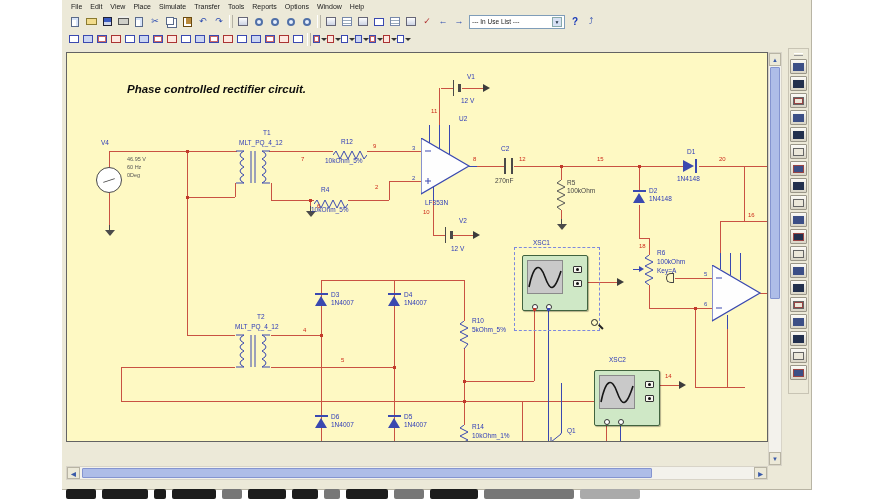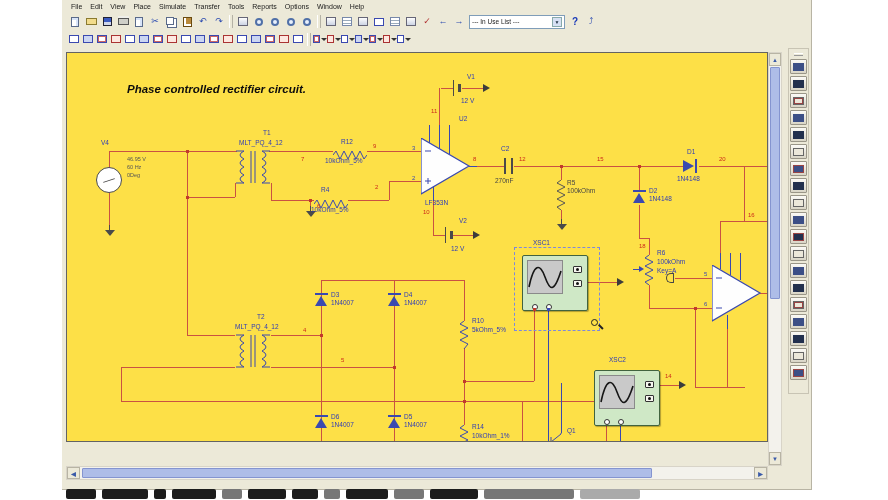--- a/index.html
+++ b/index.html
@@ -30,21 +30,21 @@
 .i-comp{width:10px;height:8px;border:1px solid #3a49b0;background:#fff;position:static}
 .c2 .tbtn2:nth-child(4n) .i-comp{border-color:#a33;background:#fde8e0}
 .c2 .tbtn2:nth-child(4n+2) .i-comp{background:#cbd6f2}
 .c2 .tbtn2:nth-child(4n+3) .i-comp{background:#fff;box-shadow:inset 0 0 0 1px #c66}
 .dda{width:0;height:0;border-top:3px solid #333;border-left:3px solid transparent;border-right:3px solid transparent;position:static;margin-left:1px}
 .combo{width:96px;height:14px;background:#fff;border:1px solid #7f9db9;display:flex;align-items:center;font-size:6.5px;color:#222;padding:0 2px;margin:0 2px;flex:none}
 .combo s{position:static;margin-left:auto;width:10px;height:10px;background:#d6e0f4;border:1px solid #8aa;display:flex;align-items:center;justify-content:center;font-size:5px;color:#234}
 .helpq{font-size:10px;font-weight:bold;color:#1a3ab8;position:static}
 
 #ws{position:absolute;left:4px;top:52px;width:720px;height:430px}
-#canvas{position:absolute;left:0;top:0;width:702px;height:390px;background:#fde047;border:1px solid #636363;overflow:hidden}
+#canvas{position:absolute;left:0;top:0;width:702px;height:390px;background:#fef9c3;border:1px solid #636363;overflow:hidden}
 #vsb{position:absolute;left:702px;top:0;width:14px;height:414px;background:#f3f2ec;border:1px solid #d8d4c8}
 #hsb{position:absolute;left:0;top:414px;width:702px;height:14px;background:#f3f2ec;border:1px solid #d8d4c8}
 #sbcorner{position:absolute;left:702px;top:414px;width:14px;height:14px;background:#ece9d8}
 .sbtn{background:#ece9d8;border:1px solid #b8b4a4;display:flex;align-items:center;justify-content:center;font-size:6px;color:#3a5aa8}
 .thumb{background:#aebde8;border:1px solid #8494d0;border-radius:1px}
 
 #instr{position:absolute;left:726px;top:48px;width:21px;height:346px;background:#ece9d8;border:1px solid #c8c4b4;display:flex;flex-direction:column;align-items:center;padding-top:4px}
 #instr .grip{width:9px;height:3px;border-top:1px solid #fff;border-bottom:1px solid #999;margin-bottom:3px;flex:none;position:static}
 .inst{width:17px;height:15px;border:1px solid #9a9688;border-radius:1px;background:linear-gradient(#fbfaf6,#d9d5c6);margin-bottom:2px;display:flex;align-items:center;justify-content:center;flex:none;position:relative}
 .inst i{width:11px;height:8px;position:static}

